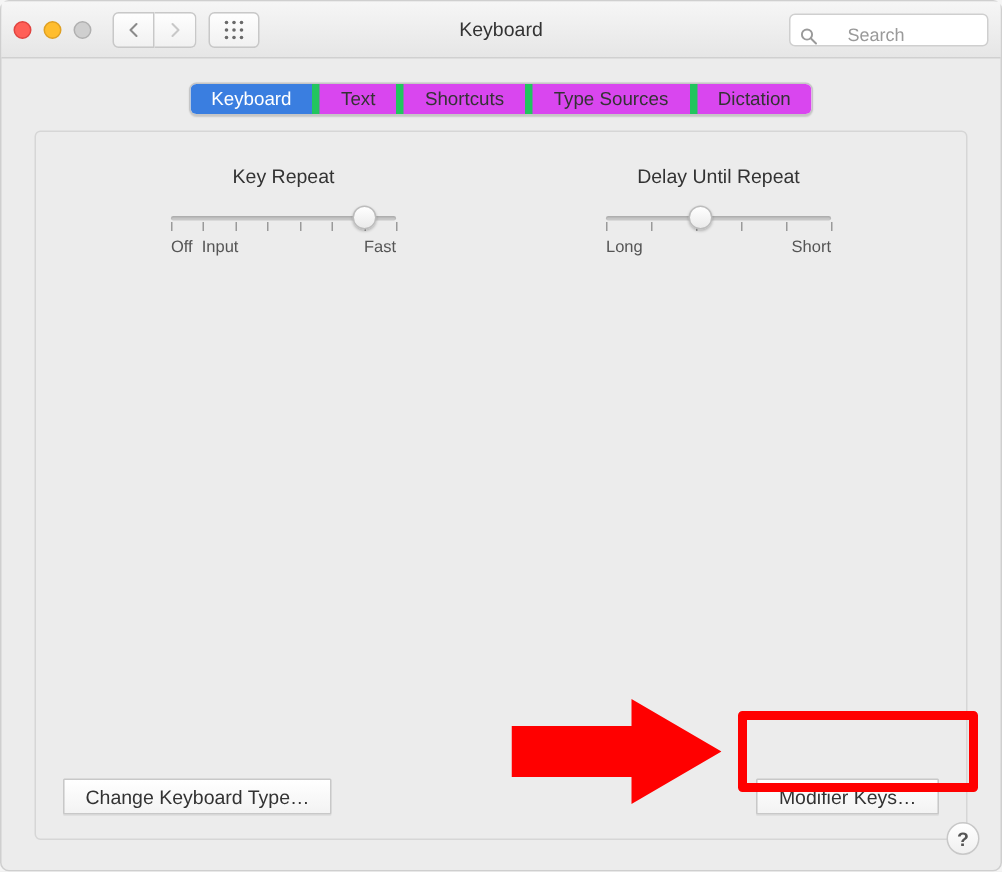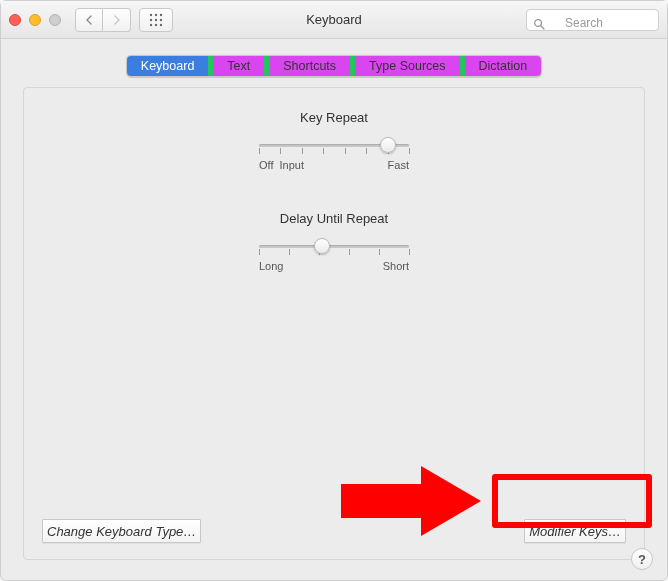--- a/index.html
+++ b/index.html
@@ -109,21 +109,20 @@
     border:1px solid #d6d6d6;
     border-radius:4px;
     position:relative;
     padding:18px 40px 20px;
   }
   .sliders-row{
     display:flex;
     justify-content:space-between;
     gap:40px;
     margin-top:4px;
-    flex-direction:column;
   }
   .slider-block{
     flex:1;
     display:flex;flex-direction:column;align-items:center;
   }
   .slider-label{
     font-size:13px;color:#333;margin-bottom:10px;
   }
   .slider-track{
     position:relative;
@@ -163,23 +162,22 @@
   }
   
   .bottom-row{
     position:absolute;left:18px;right:18px;bottom:16px;
     display:flex;justify-content:space-between;align-items:center;
   }
   .mac-btn{
     font-size:13px;color:#333;
     background:linear-gradient(#ffffff,#f3f3f3);
     border:1px solid #c8c8c8;border-radius:1px;
-    height:24px;padding:0 4px;
+    height:24px;padding:0 14px;
     box-shadow:0 1px 0 rgba(0,0,0,.05);
-    font-style:italic;
   }
   
   .help-btn{
     position:absolute;right:14px;bottom:10px;
     width:22px;height:22px;border-radius:50%;
     background:linear-gradient(#fff,#f0f0f0);
     border:1px solid #c8c8c8;
     display:flex;align-items:center;justify-content:center;
     font-size:13px;color:#555;font-weight:600;
   }

